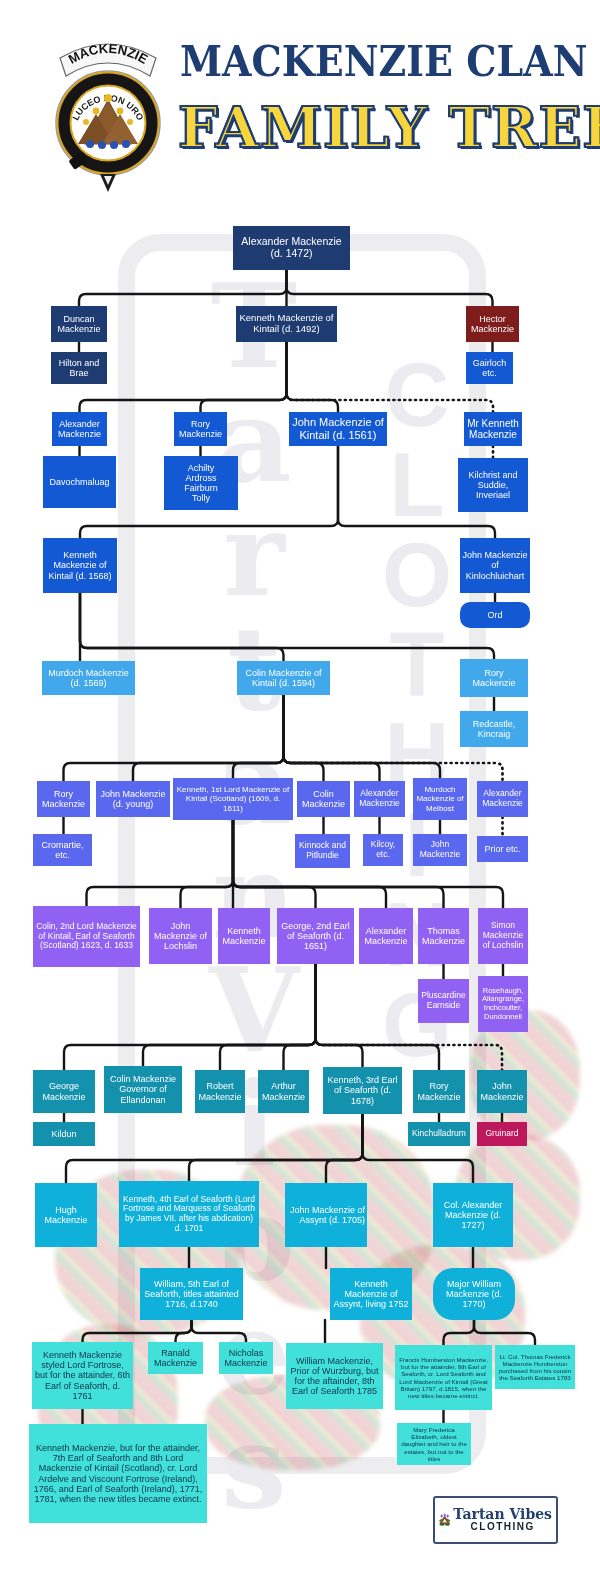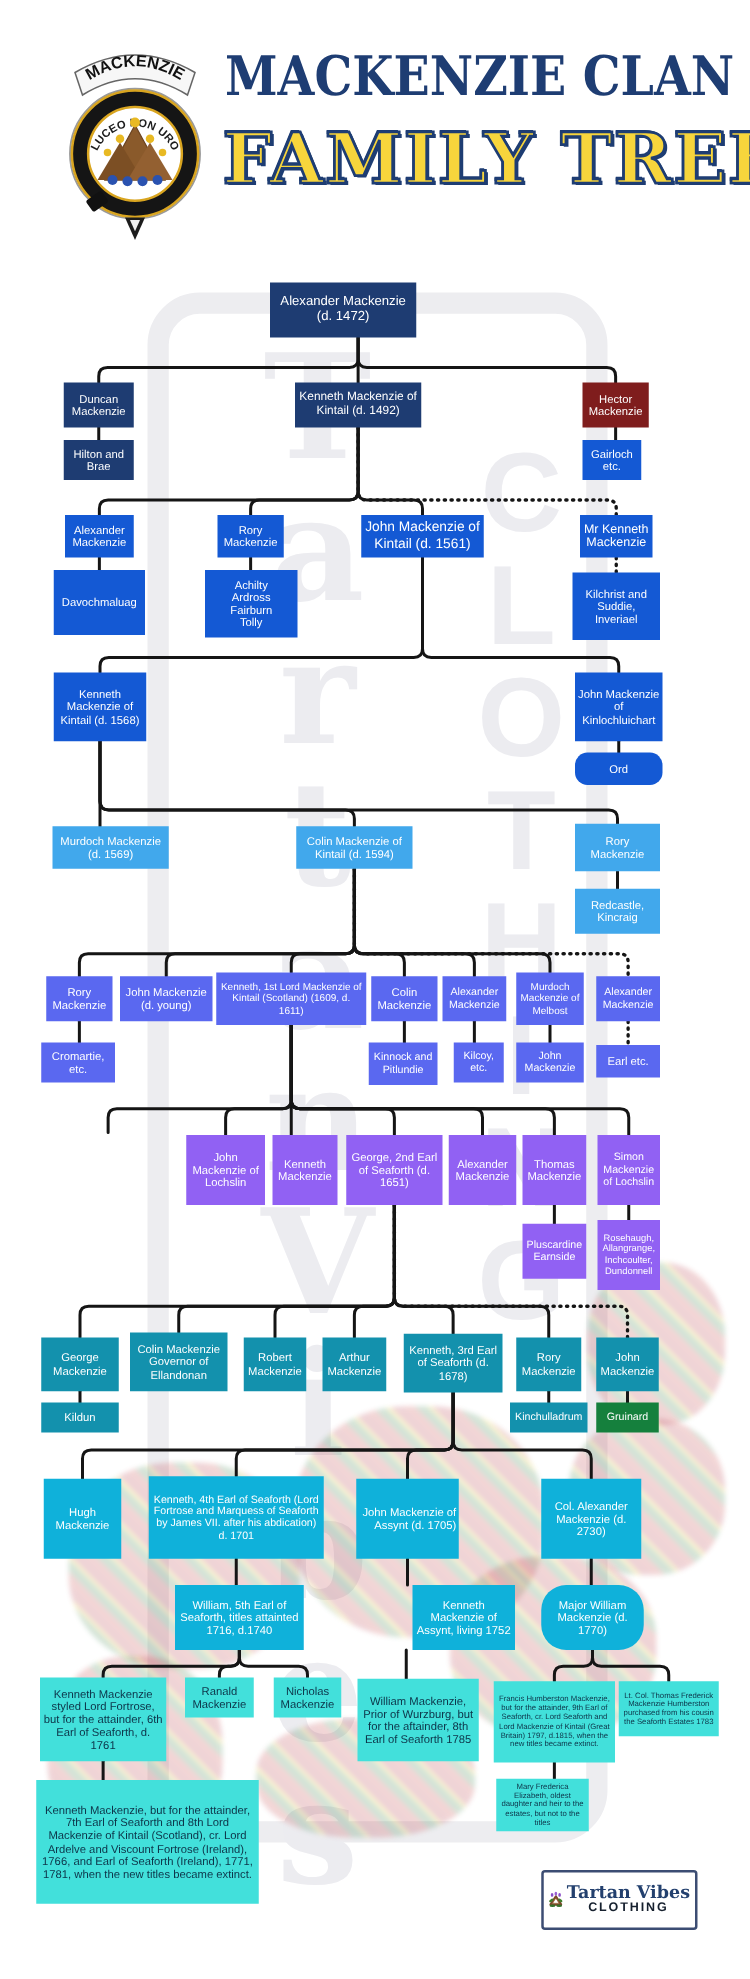--- a/index.html
+++ b/index.html
@@ -160,21 +160,21 @@
       <path d="M191.5,1320 L191.5,1326 Q191.5,1333 184.5,1333 L89.5,1333 Q82.5,1333 82.5,1340 L82.5,1342" class="edge"></path>
       <path d="M191.5,1320 L191.5,1326 Q191.5,1333 184.5,1333 L182.5,1333 Q175.5,1333 175.5,1340 L175.5,1342" class="edge"></path>
       <path d="M191.5,1320 L191.5,1326 Q191.5,1333 198.5,1333 L239,1333 Q246,1333 246,1340 L246,1342" class="edge"></path>
       <path d="M325,1320 L325,1343" class="edge"></path>
       <path d="M474,1320 L474,1326 Q474,1333 467,1333 L450.5,1333 Q443.5,1333 443.5,1340 L443.5,1345" class="edge"></path>
       <path d="M474,1320 L474,1326 Q474,1333 481,1333 L528,1333 Q535,1333 535,1340 L535,1345" class="edge"></path>
       <path d="M82.5,1409 L82.5,1424" class="edge"></path>
       <path d="M443.5,1410 L443.5,1423" class="edge"></path>
     </svg>
   <div id="nodes">
-      <div class="node" style="left: 216px; top: 226px; width: 117px; height: 44px; background: rgb(30, 60, 114); font-size: 10.5px; color: rgb(255, 255, 255);">Alexander Mackenzie (d. 1472)</div>
+      <div class="node" style="left: 233px; top: 226px; width: 117px; height: 44px; background: rgb(30, 60, 114); font-size: 10.5px; color: rgb(255, 255, 255);">Alexander Mackenzie (d. 1472)</div>
       <div class="node" style="left: 51px; top: 306px; width: 56px; height: 36px; background: rgb(30, 60, 114); font-size: 9px; color: rgb(255, 255, 255);">Duncan Mackenzie</div>
       <div class="node" style="left: 236px; top: 306px; width: 101px; height: 36px; background: rgb(30, 60, 114); font-size: 9.5px; color: rgb(255, 255, 255);">Kenneth Mackenzie of Kintail (d. 1492)</div>
       <div class="node" style="left: 466px; top: 306px; width: 53px; height: 36px; background: #7f1d1d; font-size: 9px; color: rgb(255, 255, 255);">Hector Mackenzie</div>
       <div class="node" style="left: 51px; top: 352px; width: 56px; height: 32px; background: rgb(30, 60, 114); font-size: 9px; color: rgb(255, 255, 255);">Hilton and Brae</div>
       <div class="node" style="left: 466px; top: 352px; width: 47px; height: 32px; background: rgb(20, 89, 212); font-size: 9px; color: rgb(255, 255, 255);">Gairloch etc.</div>
       <div class="node" style="left: 52px; top: 412px; width: 55px; height: 34px; background: rgb(20, 89, 212); font-size: 9px; color: rgb(255, 255, 255);">Alexander Mackenzie</div>
       <div class="node" style="left: 174px; top: 412px; width: 53px; height: 34px; background: rgb(20, 89, 212); font-size: 9px; color: rgb(255, 255, 255);">Rory Mackenzie</div>
       <div class="node" style="left: 289px; top: 412px; width: 98px; height: 34px; background: rgb(20, 89, 212); font-size: 11px; color: rgb(255, 255, 255);">John Mackenzie of Kintail (d. 1561)</div>
       <div class="node" style="left: 464px; top: 412px; width: 58px; height: 34px; background: rgb(20, 89, 212); font-size: 10px; color: rgb(255, 255, 255);">Mr Kenneth Mackenzie</div>
       <div class="node" style="left: 43px; top: 456px; width: 73px; height: 52px; background: rgb(20, 89, 212); font-size: 9px; color: rgb(255, 255, 255);">Davochmaluag</div>
@@ -194,43 +194,44 @@
       <div class="node" style="left: 96px; top: 781px; width: 74px; height: 36px; background: rgb(90, 104, 240); font-size: 9px; color: rgb(255, 255, 255);">John Mackenzie (d. young)</div>
       <div class="node" style="left: 173px; top: 778px; width: 120px; height: 42px; background: rgb(90, 104, 240); font-size: 8px; color: rgb(255, 255, 255);">Kenneth, 1st Lord Mackenzie of Kintail (Scotland) (1609, d. 1611)</div>
       <div class="node" style="left: 297px; top: 781px; width: 53px; height: 36px; background: rgb(90, 104, 240); font-size: 9px; color: rgb(255, 255, 255);">Colin Mackenzie</div>
       <div class="node" style="left: 354px; top: 781px; width: 51px; height: 36px; background: rgb(90, 104, 240); font-size: 8.5px; color: rgb(255, 255, 255);">Alexander Mackenzie</div>
       <div class="node" style="left: 413px; top: 778px; width: 54px; height: 42px; background: rgb(90, 104, 240); font-size: 8px; color: rgb(255, 255, 255);">Murdoch Mackenzie of Melbost</div>
       <div class="node" style="left: 477px; top: 781px; width: 51px; height: 36px; background: rgb(90, 104, 240); font-size: 8.5px; color: rgb(255, 255, 255);">Alexander Mackenzie</div>
       <div class="node" style="left: 33px; top: 834px; width: 59px; height: 32px; background: rgb(90, 104, 240); font-size: 9px; color: rgb(255, 255, 255);">Cromartie, etc.</div>
       <div class="node" style="left: 295px; top: 834px; width: 55px; height: 34px; background: rgb(90, 104, 240); font-size: 8.5px; color: rgb(255, 255, 255);">Kinnock and Pitlundie</div>
       <div class="node" style="left: 363px; top: 834px; width: 40px; height: 32px; background: rgb(90, 104, 240); font-size: 8.5px; color: rgb(255, 255, 255);">Kilcoy, etc.</div>
       <div class="node" style="left: 413px; top: 834px; width: 54px; height: 32px; background: rgb(90, 104, 240); font-size: 8.5px; color: rgb(255, 255, 255);">John Mackenzie</div>
-      <div class="node" style="left: 477px; top: 836px; width: 51px; height: 26px; background: rgb(90, 104, 240); font-size: 9px; color: rgb(255, 255, 255);">Earl etc.</div>
+      <div class="node" style="left: 477px; top: 836px; width: 51px; height: 26px; background: rgb(90, 104, 240); font-size: 9px; color: rgb(255, 255, 255);">Prior etc.</div>
+      <div class="node" style="left: 33px; top: 906px; width: 107px; height: 61px; background: rgb(145, 97, 243); font-size: 8.5px; color: rgb(255, 255, 255);">Colin, 2nd Lord Mackenzie of Kintail, Earl of Seaforth (Scotland) 1623, d. 1633</div>
       <div class="node" style="left: 149px; top: 908px; width: 63px; height: 56px; background: rgb(145, 97, 243); font-size: 9px; color: rgb(255, 255, 255);">John Mackenzie of Lochslin</div>
       <div class="node" style="left: 218px; top: 908px; width: 52px; height: 56px; background: rgb(145, 97, 243); font-size: 9px; color: rgb(255, 255, 255);">Kenneth Mackenzie</div>
       <div class="node" style="left: 277px; top: 908px; width: 77px; height: 56px; background: rgb(145, 97, 243); font-size: 9px; color: rgb(255, 255, 255);">George, 2nd Earl of Seaforth (d. 1651)</div>
       <div class="node" style="left: 359px; top: 908px; width: 54px; height: 56px; background: rgb(145, 97, 243); font-size: 9px; color: rgb(255, 255, 255);">Alexander Mackenzie</div>
       <div class="node" style="left: 418px; top: 908px; width: 51px; height: 56px; background: rgb(145, 97, 243); font-size: 9px; color: rgb(255, 255, 255);">Thomas Mackenzie</div>
       <div class="node" style="left: 478px; top: 908px; width: 50px; height: 56px; background: rgb(145, 97, 243); font-size: 8.5px; color: rgb(255, 255, 255);">Simon Mackenzie of Lochslin</div>
       <div class="node" style="left: 418px; top: 979px; width: 51px; height: 44px; background: rgb(145, 97, 243); font-size: 8.5px; color: rgb(255, 255, 255);">Pluscardine Earnside</div>
       <div class="node" style="left: 478px; top: 976px; width: 50px; height: 56px; background: rgb(145, 97, 243); font-size: 7.5px; color: rgb(255, 255, 255);">Rosehaugh, Allangrange, Inchcoulter, Dundonnell</div>
       <div class="node" style="left: 33px; top: 1070px; width: 62px; height: 43px; background: rgb(19, 145, 173); font-size: 9px; color: rgb(255, 255, 255);">George Mackenzie</div>
       <div class="node" style="left: 104px; top: 1066px; width: 78px; height: 47px; background: rgb(19, 145, 173); font-size: 9px; color: rgb(255, 255, 255);">Colin Mackenzie Governor of Ellandonan</div>
       <div class="node" style="left: 195px; top: 1070px; width: 50px; height: 43px; background: rgb(19, 145, 173); font-size: 9px; color: rgb(255, 255, 255);">Robert Mackenzie</div>
       <div class="node" style="left: 258px; top: 1070px; width: 51px; height: 43px; background: rgb(19, 145, 173); font-size: 9px; color: rgb(255, 255, 255);">Arthur Mackenzie</div>
       <div class="node" style="left: 323px; top: 1067px; width: 79px; height: 47px; background: rgb(19, 145, 173); font-size: 9px; color: rgb(255, 255, 255);">Kenneth, 3rd Earl of Seaforth (d. 1678)</div>
       <div class="node" style="left: 413px; top: 1070px; width: 52px; height: 43px; background: rgb(19, 145, 173); font-size: 9px; color: rgb(255, 255, 255);">Rory Mackenzie</div>
       <div class="node" style="left: 477px; top: 1070px; width: 50px; height: 43px; background: rgb(19, 145, 173); font-size: 9px; color: rgb(255, 255, 255);">John Mackenzie</div>
       <div class="node" style="left: 33px; top: 1122px; width: 62px; height: 24px; background: rgb(19, 145, 173); font-size: 9px; color: rgb(255, 255, 255);">Kildun</div>
       <div class="node" style="left: 408px; top: 1122px; width: 62px; height: 24px; background: rgb(19, 145, 173); font-size: 8.5px; color: rgb(255, 255, 255);">Kinchulladrum</div>
-      <div class="node" style="left: 477px; top: 1122px; width: 50px; height: 24px; background: #15803d; font-size: 8.5px; color: rgb(255, 255, 255);">Gruinard</div>
+      <div class="node" style="left: 477px; top: 1122px; width: 50px; height: 24px; background: #be185d; font-size: 8.5px; color: rgb(255, 255, 255);">Gruinard</div>
       <div class="node" style="left: 35px; top: 1183px; width: 62px; height: 64px; background: rgb(15, 177, 218); font-size: 9px; color: rgb(255, 255, 255);">Hugh Mackenzie</div>
       <div class="node" style="left: 119px; top: 1181px; width: 140px; height: 66px; background: rgb(15, 177, 218); font-size: 8.5px; color: rgb(255, 255, 255);">Kenneth, 4th Earl of Seaforth (Lord Fortrose and Marquess of Seaforth by James VII. after his abdication) d. 1701</div>
       <div class="node" style="left: 285px; top: 1183px; width: 82px; height: 64px; background: rgb(15, 177, 218); font-size: 9px; color: rgb(255, 255, 255); text-align: right;">John Mackenzie of Assynt (d. 1705)</div>
-      <div class="node" style="left: 433px; top: 1183px; width: 80px; height: 64px; background: rgb(15, 177, 218); font-size: 9px; color: rgb(255, 255, 255);">Col. Alexander Mackenzie (d. 2730)</div>
+      <div class="node" style="left: 433px; top: 1183px; width: 80px; height: 64px; background: rgb(15, 177, 218); font-size: 9px; color: rgb(255, 255, 255);">Col. Alexander Mackenzie (d. 1727)</div>
       <div class="node" style="left: 140px; top: 1268px; width: 103px; height: 52px; background: rgb(15, 177, 218); font-size: 9px; color: rgb(255, 255, 255);">William, 5th Earl of Seaforth, titles attainted 1716, d.1740</div>
       <div class="node" style="left: 282px; top: 1268px; width: 82px; height: 52px; background: rgb(15, 177, 218); font-size: 9px; color: rgb(255, 255, 255); margin-left: 48px;">Kenneth Mackenzie of Assynt, living 1752</div>
       <div class="node" style="left: 433px; top: 1268px; width: 82px; height: 52px; background: rgb(15, 177, 218); font-size: 9px; color: rgb(255, 255, 255); border-radius: 20px;">Major William Mackenzie (d. 1770)</div>
       <div class="node" style="left: 32px; top: 1342px; width: 101px; height: 67px; background: rgb(66, 224, 219); font-size: 9px; color: rgb(13, 51, 72);">Kenneth Mackenzie styled Lord Fortrose, but for the attainder, 6th Earl of Seaforth, d. 1761</div>
       <div class="node" style="left: 148px; top: 1342px; width: 55px; height: 32px; background: rgb(66, 224, 219); font-size: 9px; color: rgb(13, 51, 72);">Ranald Mackenzie</div>
       <div class="node" style="left: 219px; top: 1342px; width: 54px; height: 32px; background: rgb(66, 224, 219); font-size: 9px; color: rgb(13, 51, 72);">Nicholas Mackenzie</div>
       <div class="node" style="left: 286px; top: 1343px; width: 97px; height: 66px; background: rgb(66, 224, 219); font-size: 9px; color: rgb(13, 51, 72);">William Mackenzie, Prior of Wurzburg, but for the aftainder, 8th Earl of Seaforth 1785</div>
       <div class="node" style="left: 395px; top: 1345px; width: 97px; height: 65px; background: rgb(66, 224, 219); font-size: 6.2px; color: rgb(13, 51, 72);">Francis Humberston Mackenzie, but for the attainder, 9th Earl of Seaforth, cr. Lord Seaforth and Lord Mackenzie of Kintail (Great Britain) 1797, d.1815, when the new titles became extinct.</div>
       <div class="node" style="left: 495px; top: 1345px; width: 80px; height: 44px; background: rgb(66, 224, 219); font-size: 6.2px; color: rgb(13, 51, 72);">Lt. Col. Thomas Frederick Mackenzie Humberston purchased from his cousin the Seaforth Estates 1783</div>
       <div class="node" style="left: 29px; top: 1424px; width: 178px; height: 99px; background: rgb(66, 224, 219); font-size: 9px; color: rgb(13, 51, 72);">Kenneth Mackenzie, but for the attainder, 7th Earl of Seaforth and 8th Lord Mackenzie of Kintail (Scotland), cr. Lord Ardelve and Viscount Fortrose (Ireland), 1766, and Earl of Seaforth (Ireland), 1771, 1781, when the new titles became extinct.</div>

